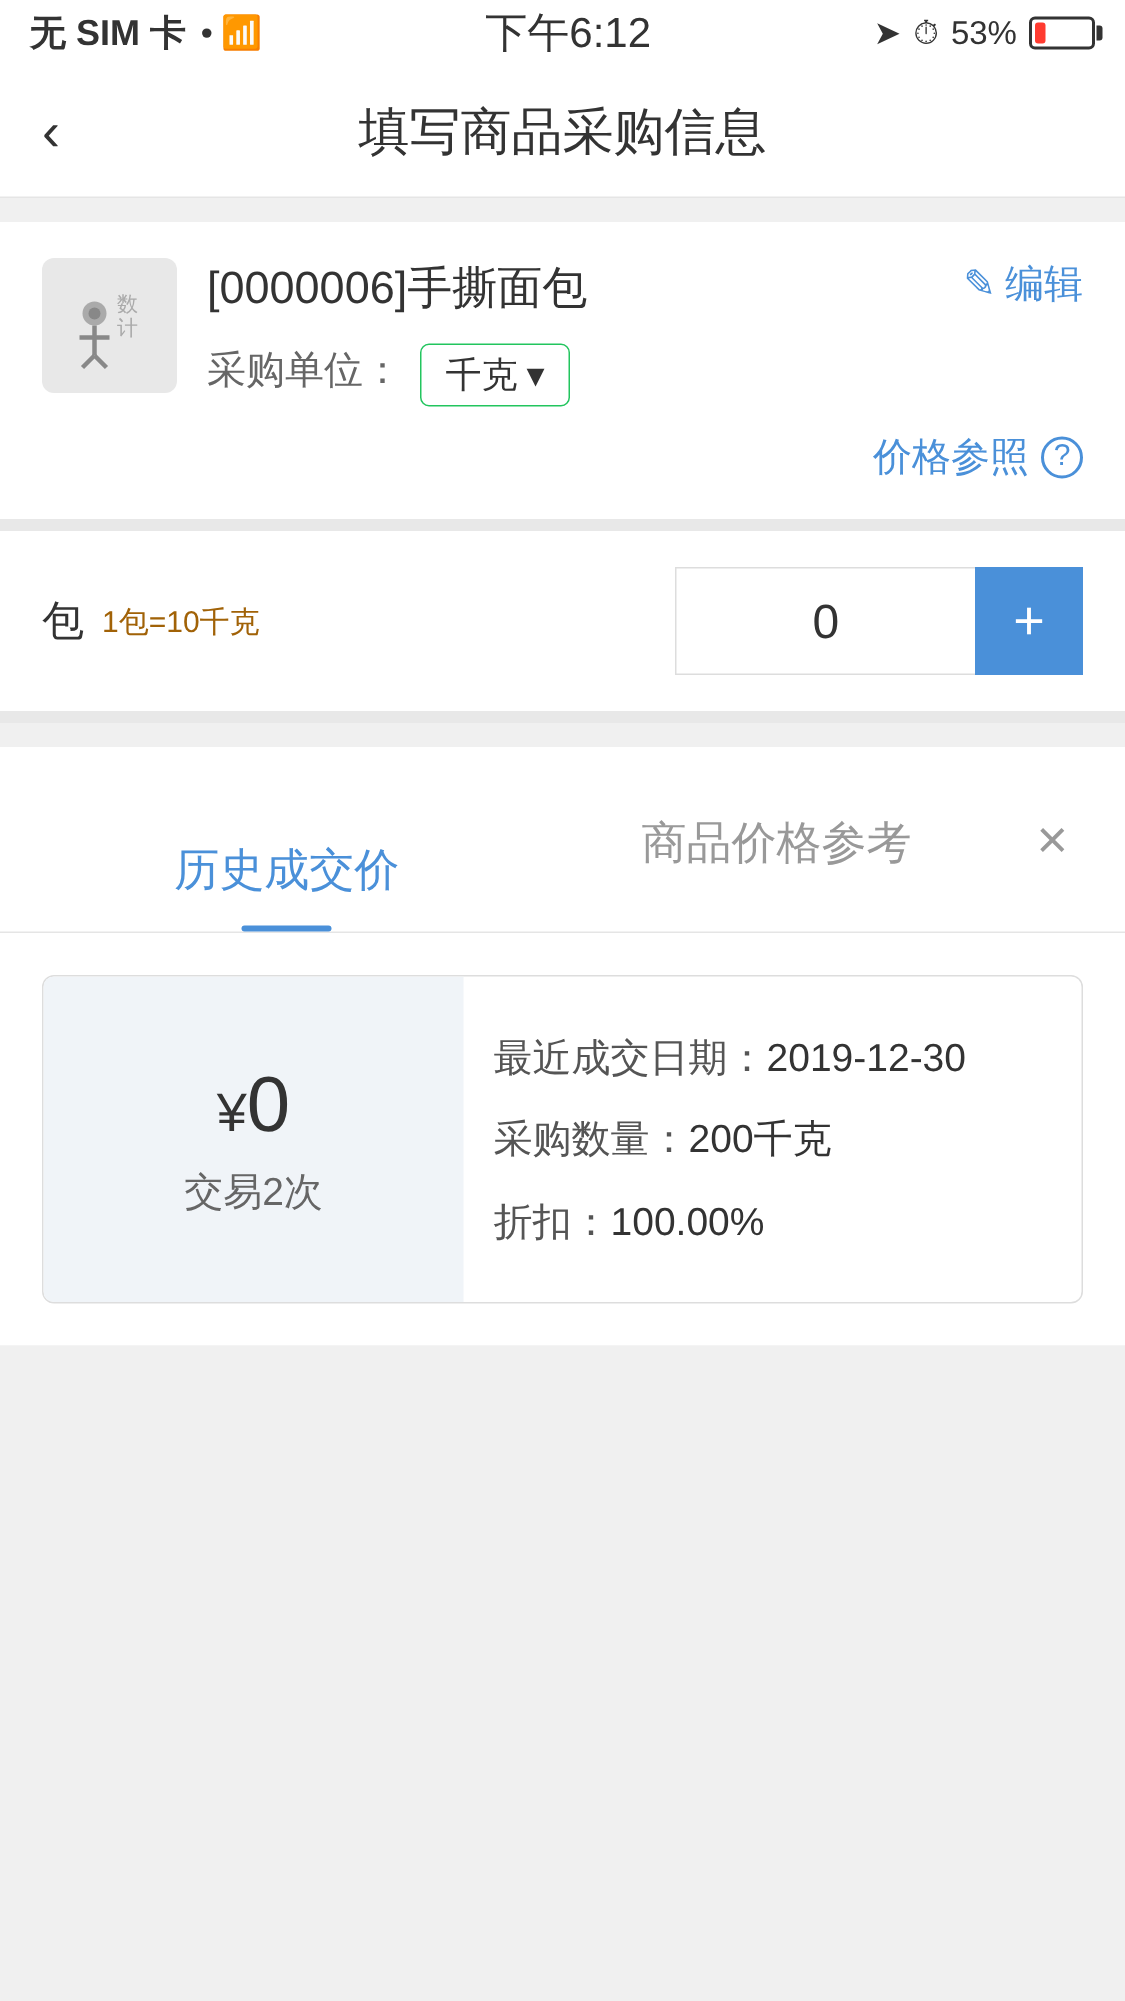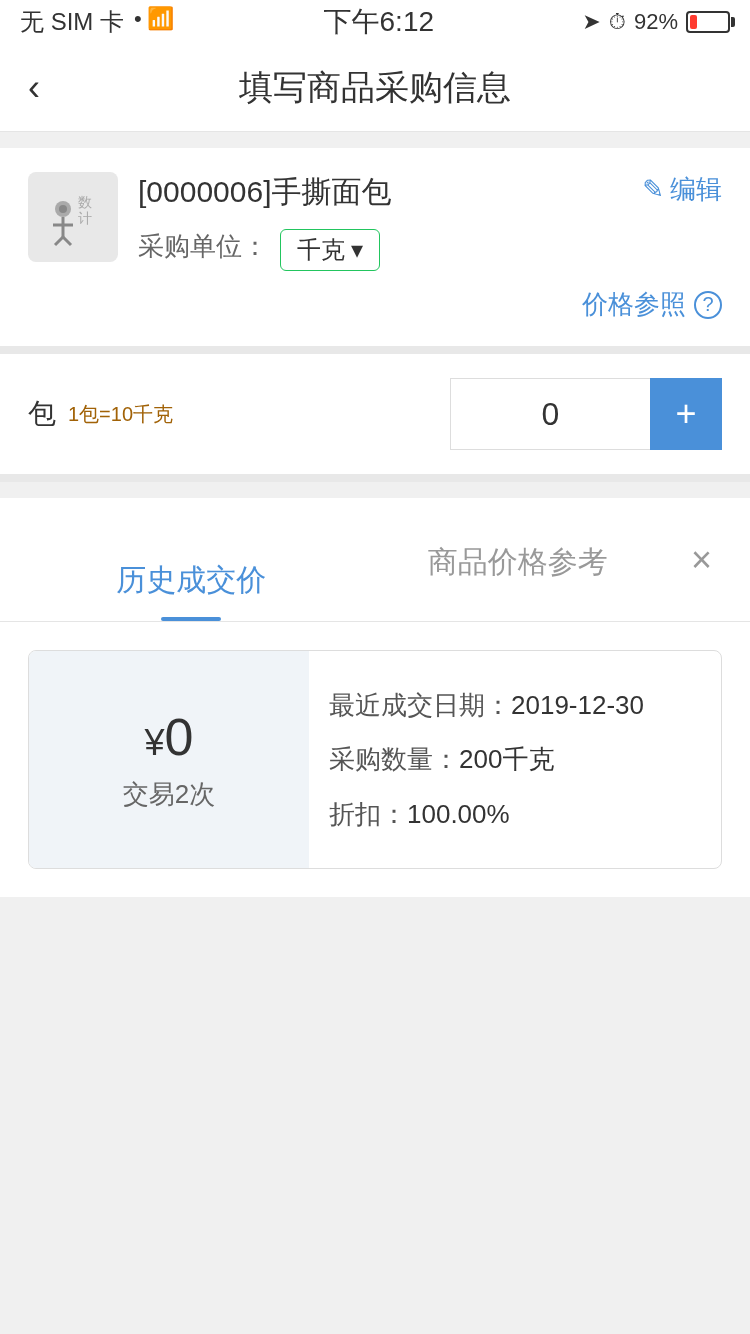--- a/index.html
+++ b/index.html
@@ -17,21 +17,21 @@
     .status-bar {
       height: 44px;
       background: #fff;
       display: flex;
       align-items: center;
       justify-content: space-between;
       padding: 0 20px;
       font-size: 24px;
       color: #333;
     }
-    .status-left { display: flex; align-items: flex-start; gap: 10px; }
+    .status-left { display: flex; align-items: center; gap: 10px; font-weight: bold; }
     .status-center { font-size: 28px; font-weight: 500; }
     .status-right { display: flex; align-items: center; gap: 8px; font-size: 22px; }
     .battery {
       width: 44px;
       height: 22px;
       border: 2px solid #333;
       border-radius: 4px;
       position: relative;
       display: inline-flex;
       align-items: center;
@@ -319,21 +319,21 @@
 
 <div class="status-bar">
   <div class="status-left">
     <span>无 SIM 卡</span>
     <span class="wifi-icon">• 📶</span>
   </div>
   <div class="status-center">下午6:12</div>
   <div class="status-right">
     <span>➤</span>
     <span>⏱</span>
-    <span>92%</span>
+    <span>53%</span>
     <div class="battery">
       <div class="battery-fill"></div>
     </div>
   </div>
 </div>
 
 <div class="nav-bar">
   <div class="nav-back">‹</div>
   <div class="nav-title">填写商品采购信息</div>
 </div>

